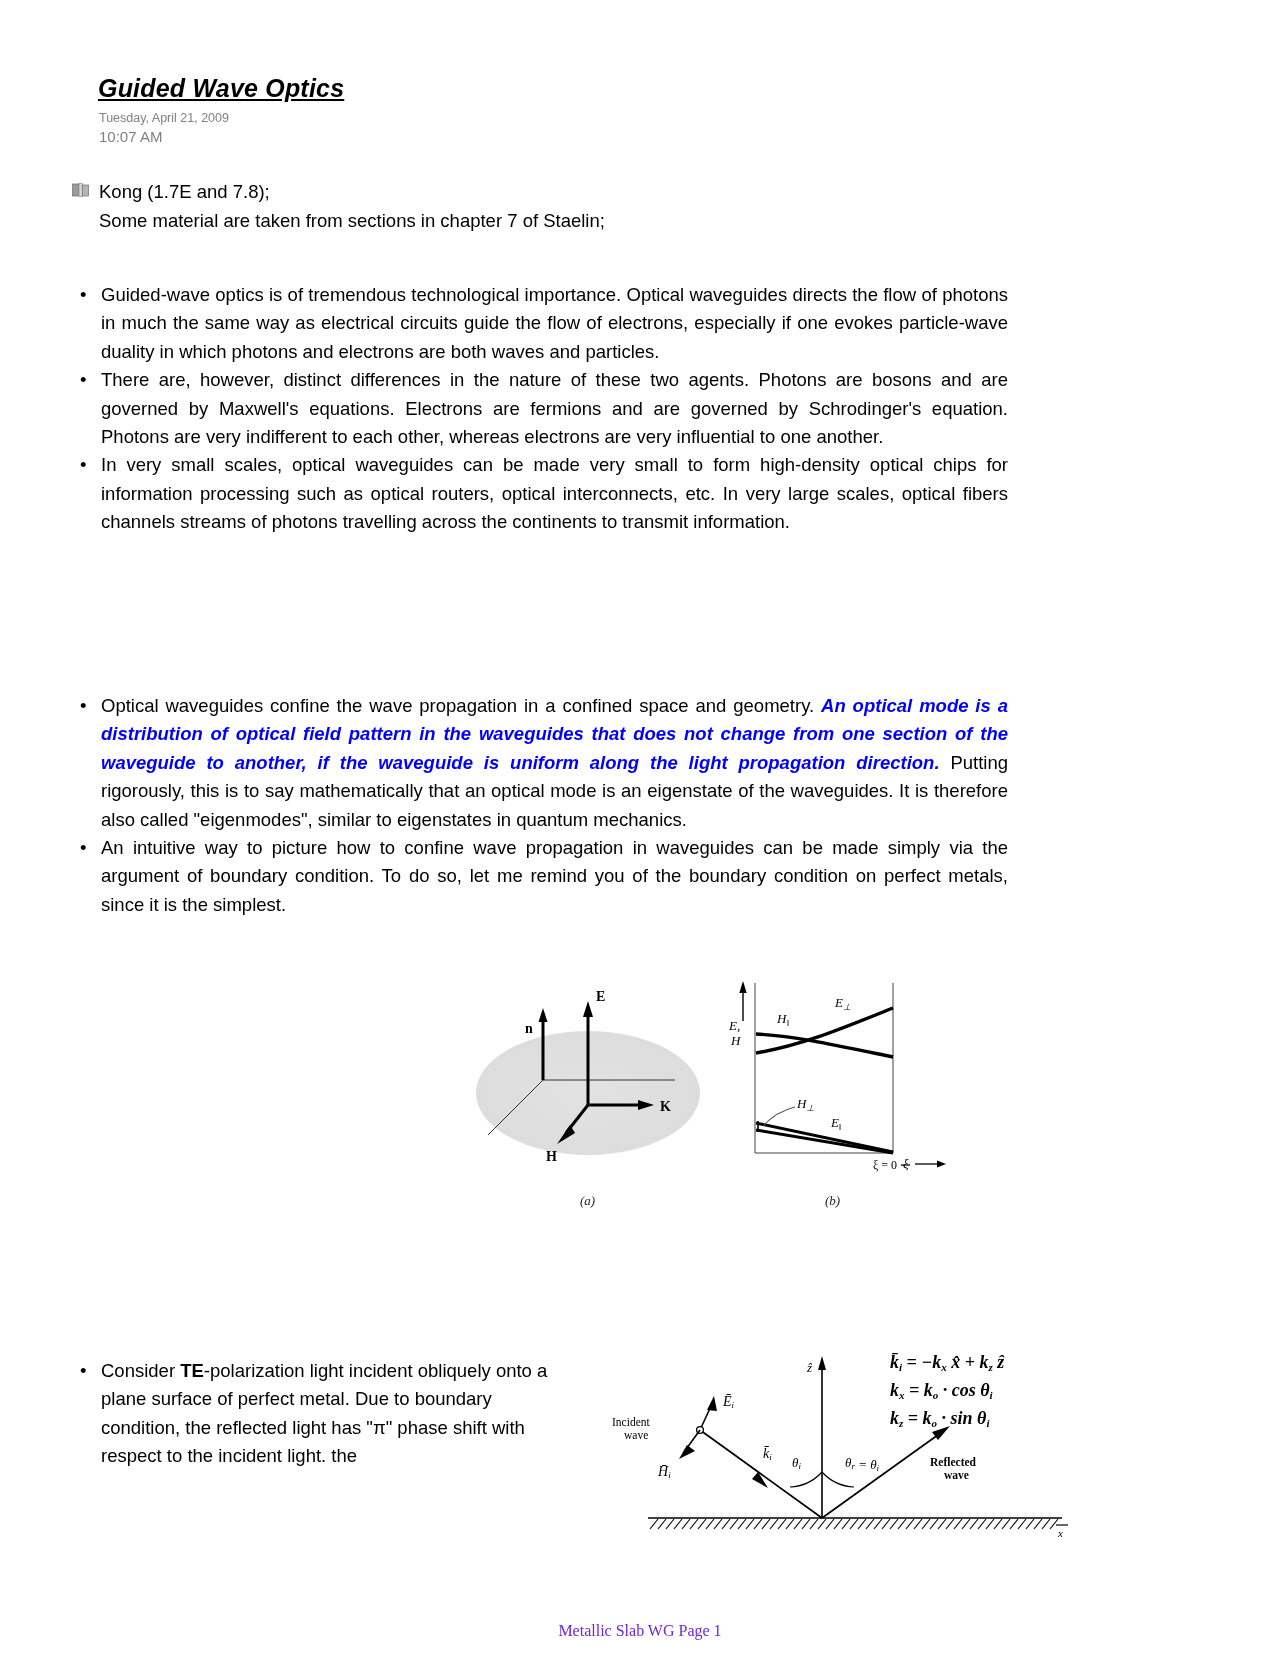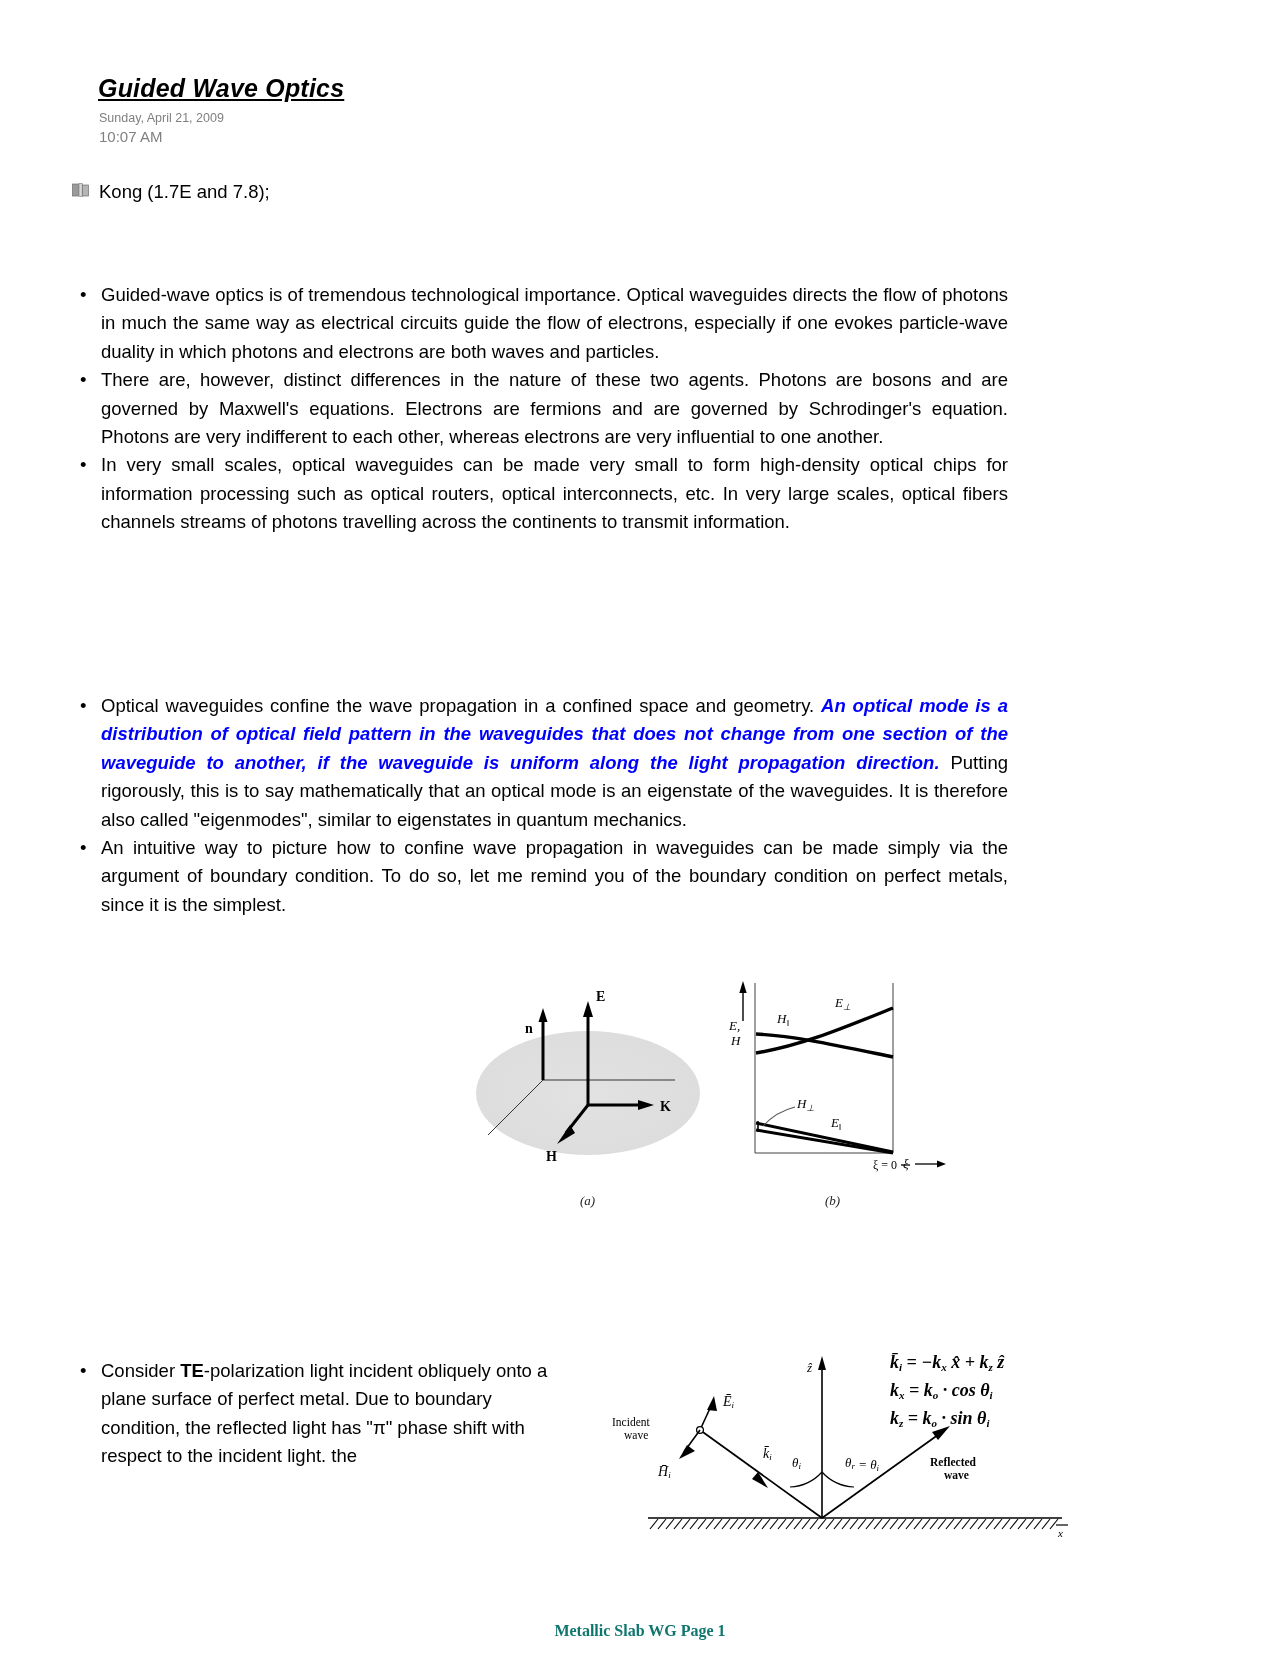--- a/index.html
+++ b/index.html
@@ -80,41 +80,42 @@
   .fig82 { position:absolute; left:600px; top:1340px; width:470px; height:200px; }
   .lbl-serif-i {
     position:absolute; font-family:"Liberation Serif", serif;
     font-style:italic; font-size:13px; color:#000; white-space:nowrap;
   }
 
   
   .footer {
     position:absolute; left:0; top:1622px; width:1280px;
     text-align:center; font-family:"Liberation Serif", serif;
-    font-size:16px; color:#0f766e;font-weight:bold;
+    font-size:16px; color:#6d28d9;
   }
 </style>
 </head>
 <body>
 
 <div class="page">
 
   <div class="title">Guided Wave Optics</div>
-  <div class="date">Sunday, April 21, 2009</div>
+  <div class="date">Tuesday, April 21, 2009</div>
   <div class="time">10:07 AM</div>
 
   <div class="intro">
     <span class="book-icon">
       <svg width="17" height="14" viewBox="0 0 17 14">
         <rect x="0.5" y="1" width="6" height="12" fill="#9a9a9a" stroke="#6e6e6e" stroke-width="0.7"></rect>
         <rect x="7" y="0.5" width="3.2" height="13" fill="#d8d8d8" stroke="#8a8a8a" stroke-width="0.7"></rect>
         <rect x="10.6" y="2" width="5.8" height="11" fill="#b5b5b5" stroke="#6e6e6e" stroke-width="0.7"></rect>
       </svg>
     </span>
     <div class="intro-line">Kong (1.7E and 7.8);</div>
+    <div class="intro-line">Some material are taken from sections in chapter 7 of Staelin;</div>
   </div>
 
   <div class="blist" style="top:281px;">
     <div class="bullet">
       <span class="dot">•</span>
       <span>Guided-wave optics is of tremendous technological importance. Optical waveguides directs the flow of photons in much the same way as electrical circuits guide the flow of electrons, especially if one evokes particle-wave duality in which photons and electrons are both waves and particles.</span>
     </div>
     <div class="bullet">
       <span class="dot">•</span>
       <span>There are, however, distinct differences in the nature of these two agents. Photons are bosons and are governed by Maxwell's equations. Electrons are fermions and are governed by Schrodinger's equation. Photons are very indifferent to each other, whereas electrons are very influential to one another.</span>

